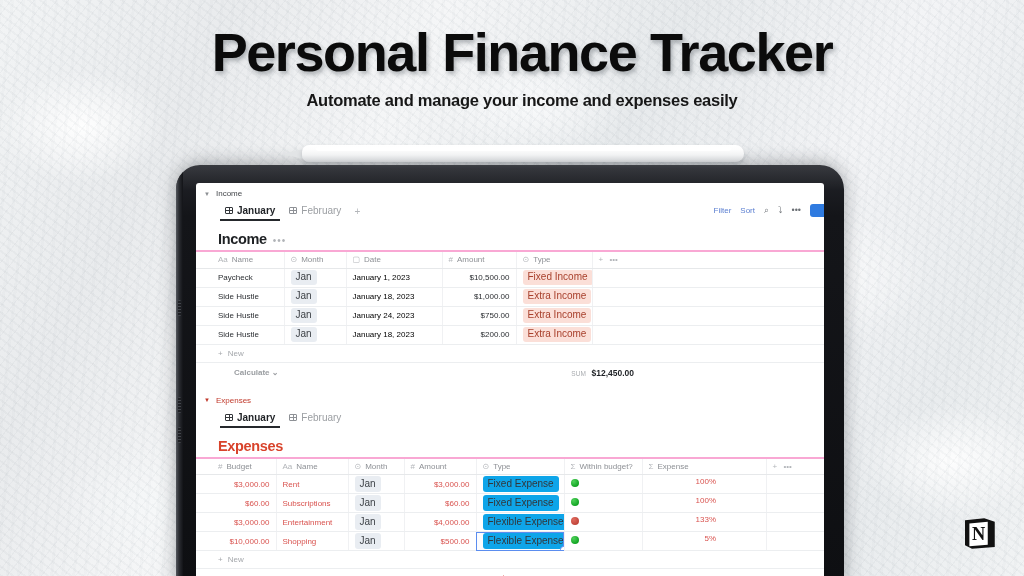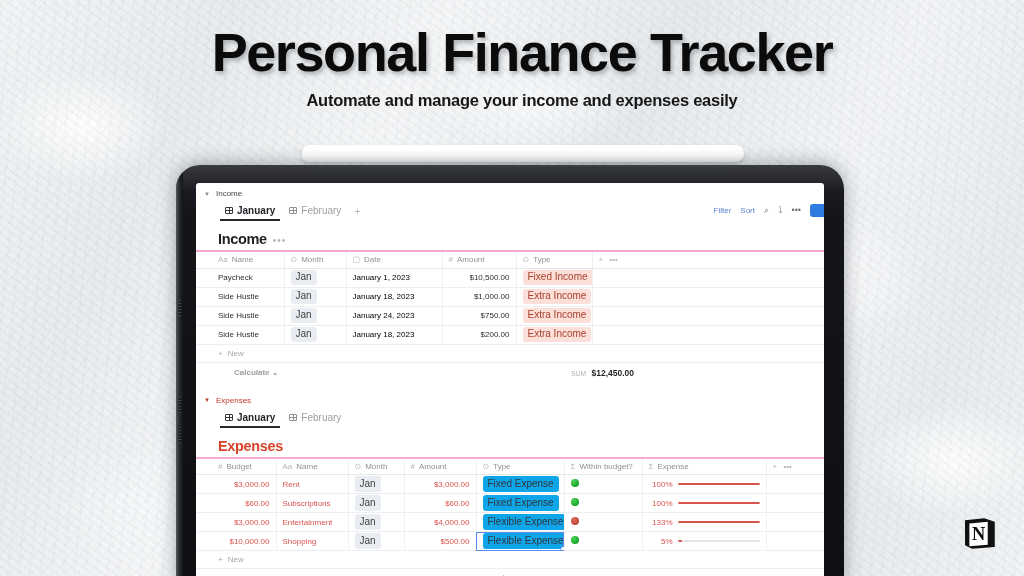--- a/index.html
+++ b/index.html
@@ -290,21 +290,21 @@
     width: 5px; height: 5px;
     border-radius: 50%;
     background: #fff;
     border: 1.2px solid #5b8def;
   }
 
   .dot { display:inline-block; width: 8px; height: 8px; border-radius: 50%; }
   .dot.green { background: radial-gradient(circle at 34% 30%, #4fd15a, #13a524 70%); }
   .dot.red   { background: radial-gradient(circle at 34% 30%, #e06a5e, #c0453a 70%); }
 
-  .pct-cell { display: flex; align-items: center; gap: 5px; }
+  .pct-cell { display: flex; align-items: center; gap: 5px; flex-direction: column; }
   .pct-val { color: #d9534f; font-size: 8px; min-width: 24px; text-align: right; }
   .bar { flex: 1; height: 2px; background: #e4e5e7; border-radius: 2px; position: relative; overflow: hidden; }
   .bar > i { position: absolute; left: 0; top: 0; bottom: 0; background: #d9534f; border-radius: 2px; display: block; }
 
   .new-row {
     display: flex;
     align-items: center;
     gap: 5px;
     font-size: 8px;
     color: #a5a8ac;

